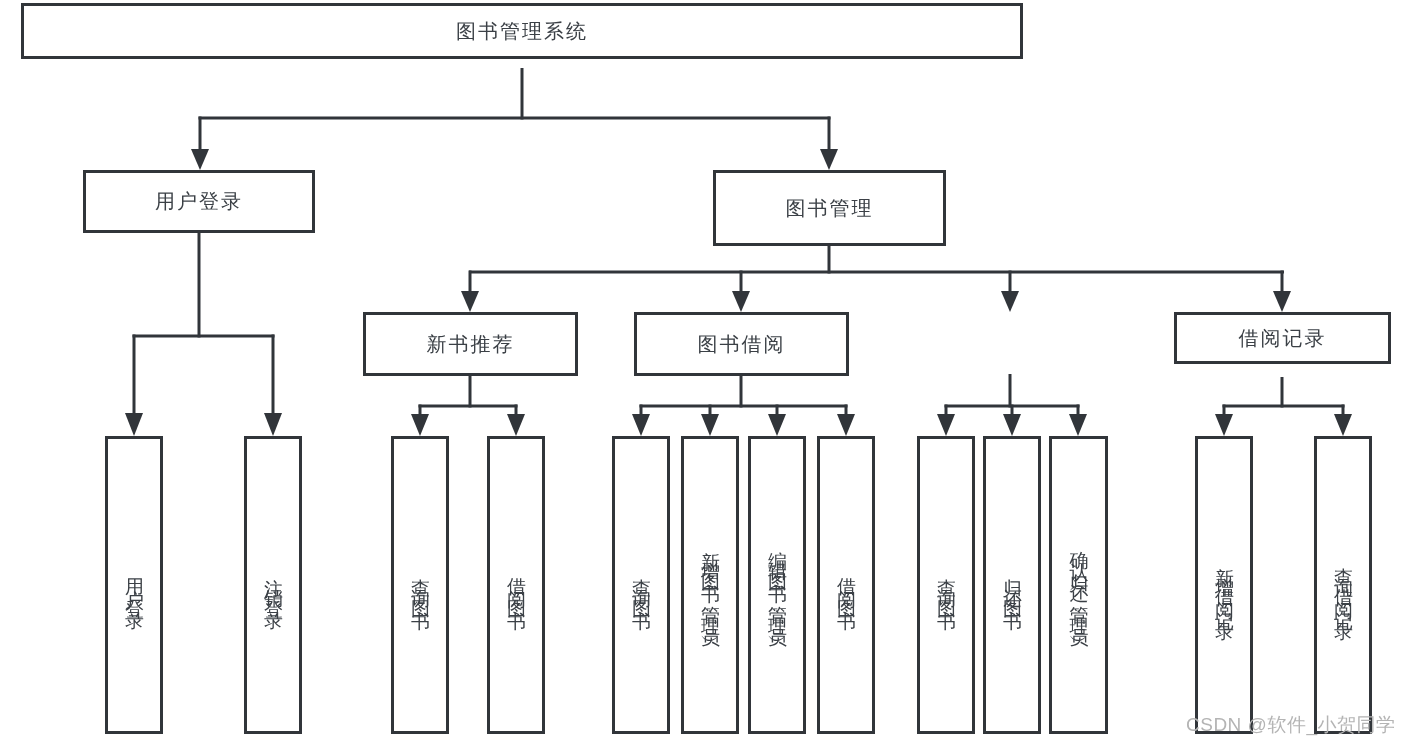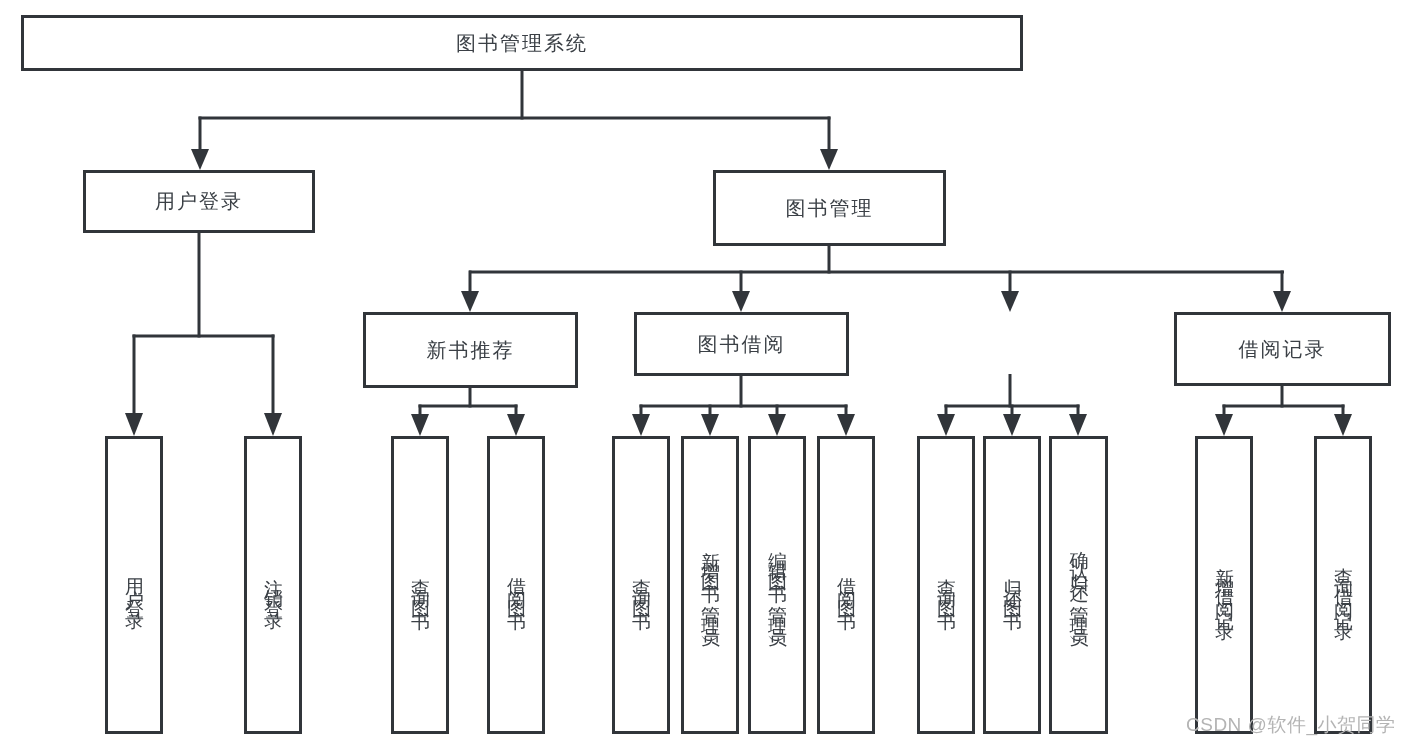--- a/index.html
+++ b/index.html
@@ -118,38 +118,38 @@
     <g>
       <line class="wire" x1="1282" y1="377" x2="1282" y2="407.5"></line>
       <line class="wire" x1="1222.5" y1="406" x2="1344.5" y2="406"></line>
       <line class="wire" x1="1224" y1="404.5" x2="1224" y2="417"></line>
       <polygon class="head" points="1215,414 1233,414 1224,436"></polygon>
       <line class="wire" x1="1343" y1="404.5" x2="1343" y2="417"></line>
       <polygon class="head" points="1334,414 1352,414 1343,436"></polygon>
     </g>
   </svg>
 
-  <div class="node hnode" style="left:21px;top:15px;width:1002px;height:56px">
+  <div class="node hnode" style="left:21px;top:3px;width:1002px;height:56px">
     <span>图书管理系统</span>
   </div>
 
   <div class="node hnode" style="left:83px;top:170px;width:232px;height:63px">
     <span>用户登录</span>
   </div>
   <div class="node hnode" style="left:713px;top:170px;width:233px;height:76px">
     <span>图书管理</span>
   </div>
 
-  <div class="node hnode" style="left:363px;top:312px;width:215px;height:76px">
+  <div class="node hnode" style="left:363px;top:312px;width:215px;height:64px">
     <span>新书推荐</span>
   </div>
   <div class="node hnode" style="left:634px;top:312px;width:215px;height:64px">
     <span>图书借阅</span>
   </div>
-  <div class="node hnode" style="left:1174px;top:312px;width:217px;height:74px">
+  <div class="node hnode" style="left:1174px;top:312px;width:217px;height:52px">
     <span>借阅记录</span>
   </div>
 
   <div class="node vnode" style="left:105px;top:436px;width:58px;height:298px">
     <span>用户登录</span>
   </div>
   <div class="node vnode" style="left:244px;top:436px;width:58px;height:298px">
     <span>注销登录</span>
   </div>
 

